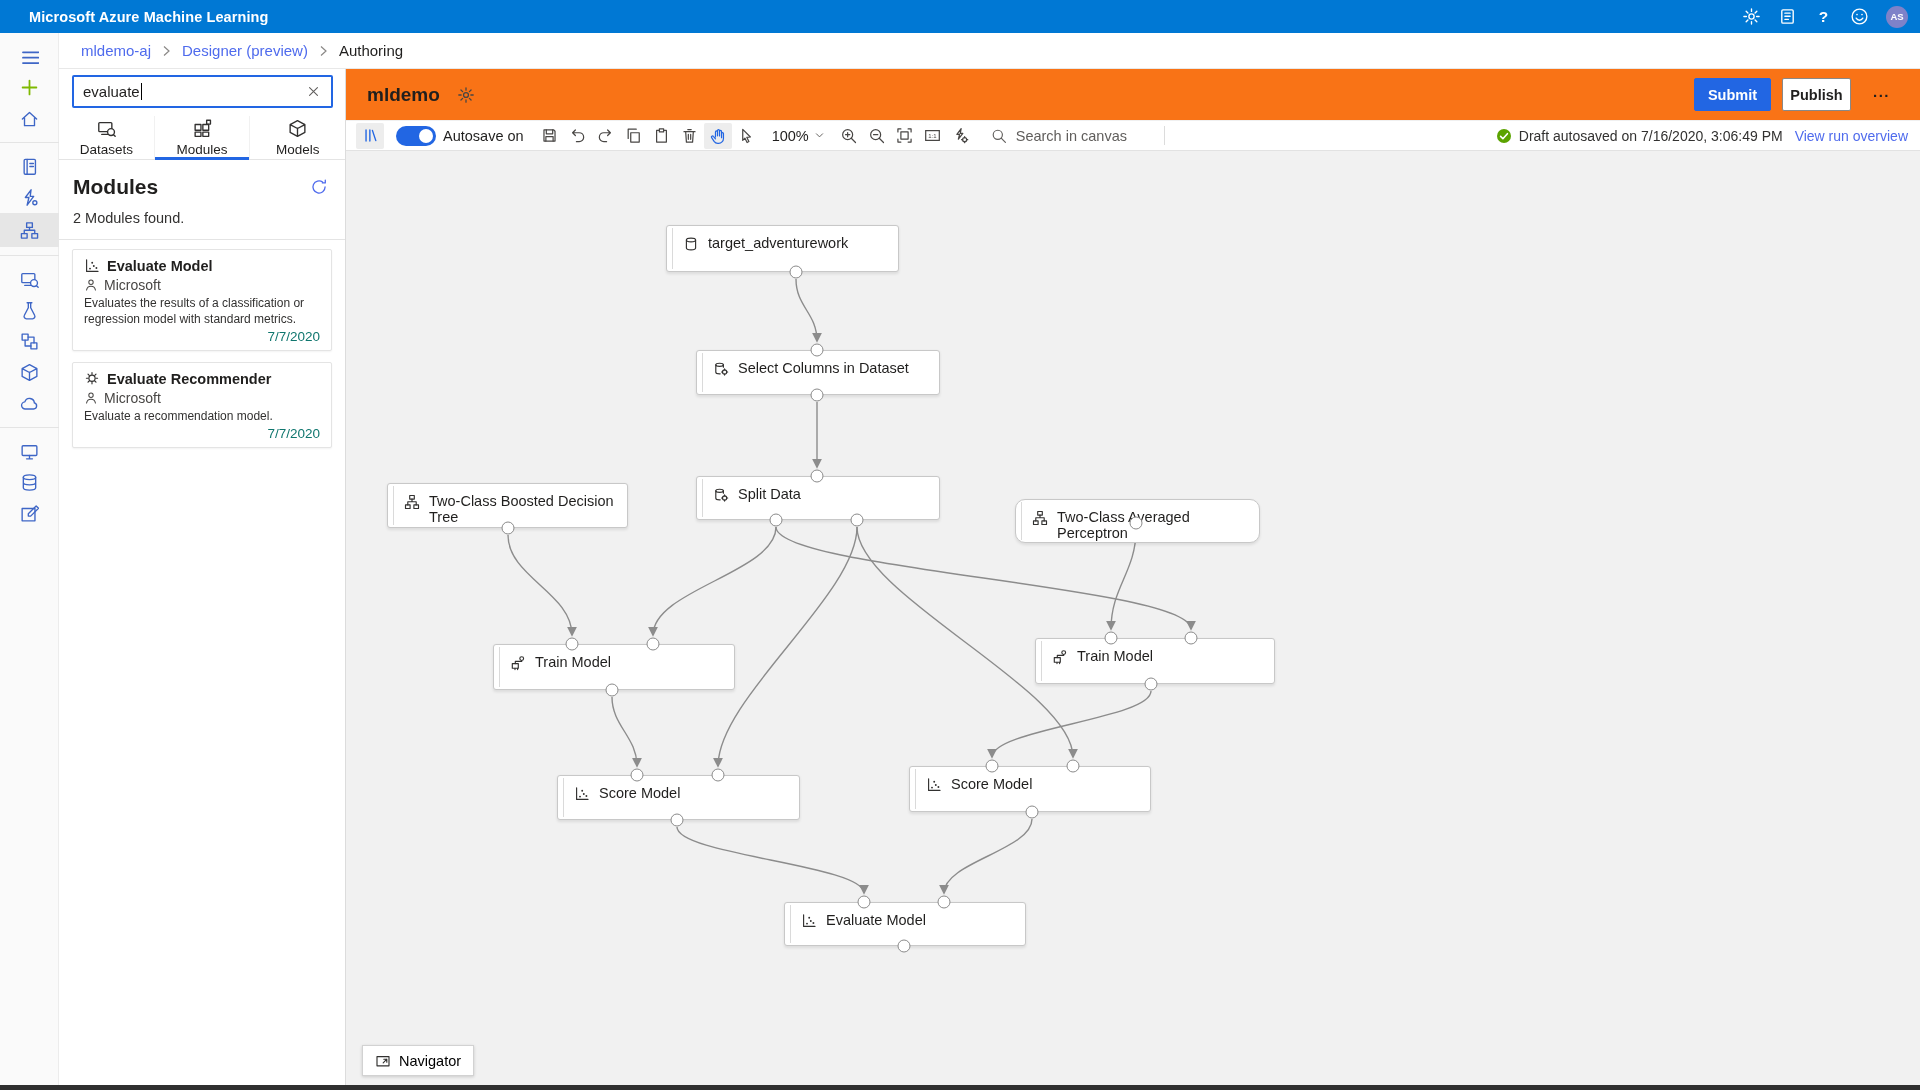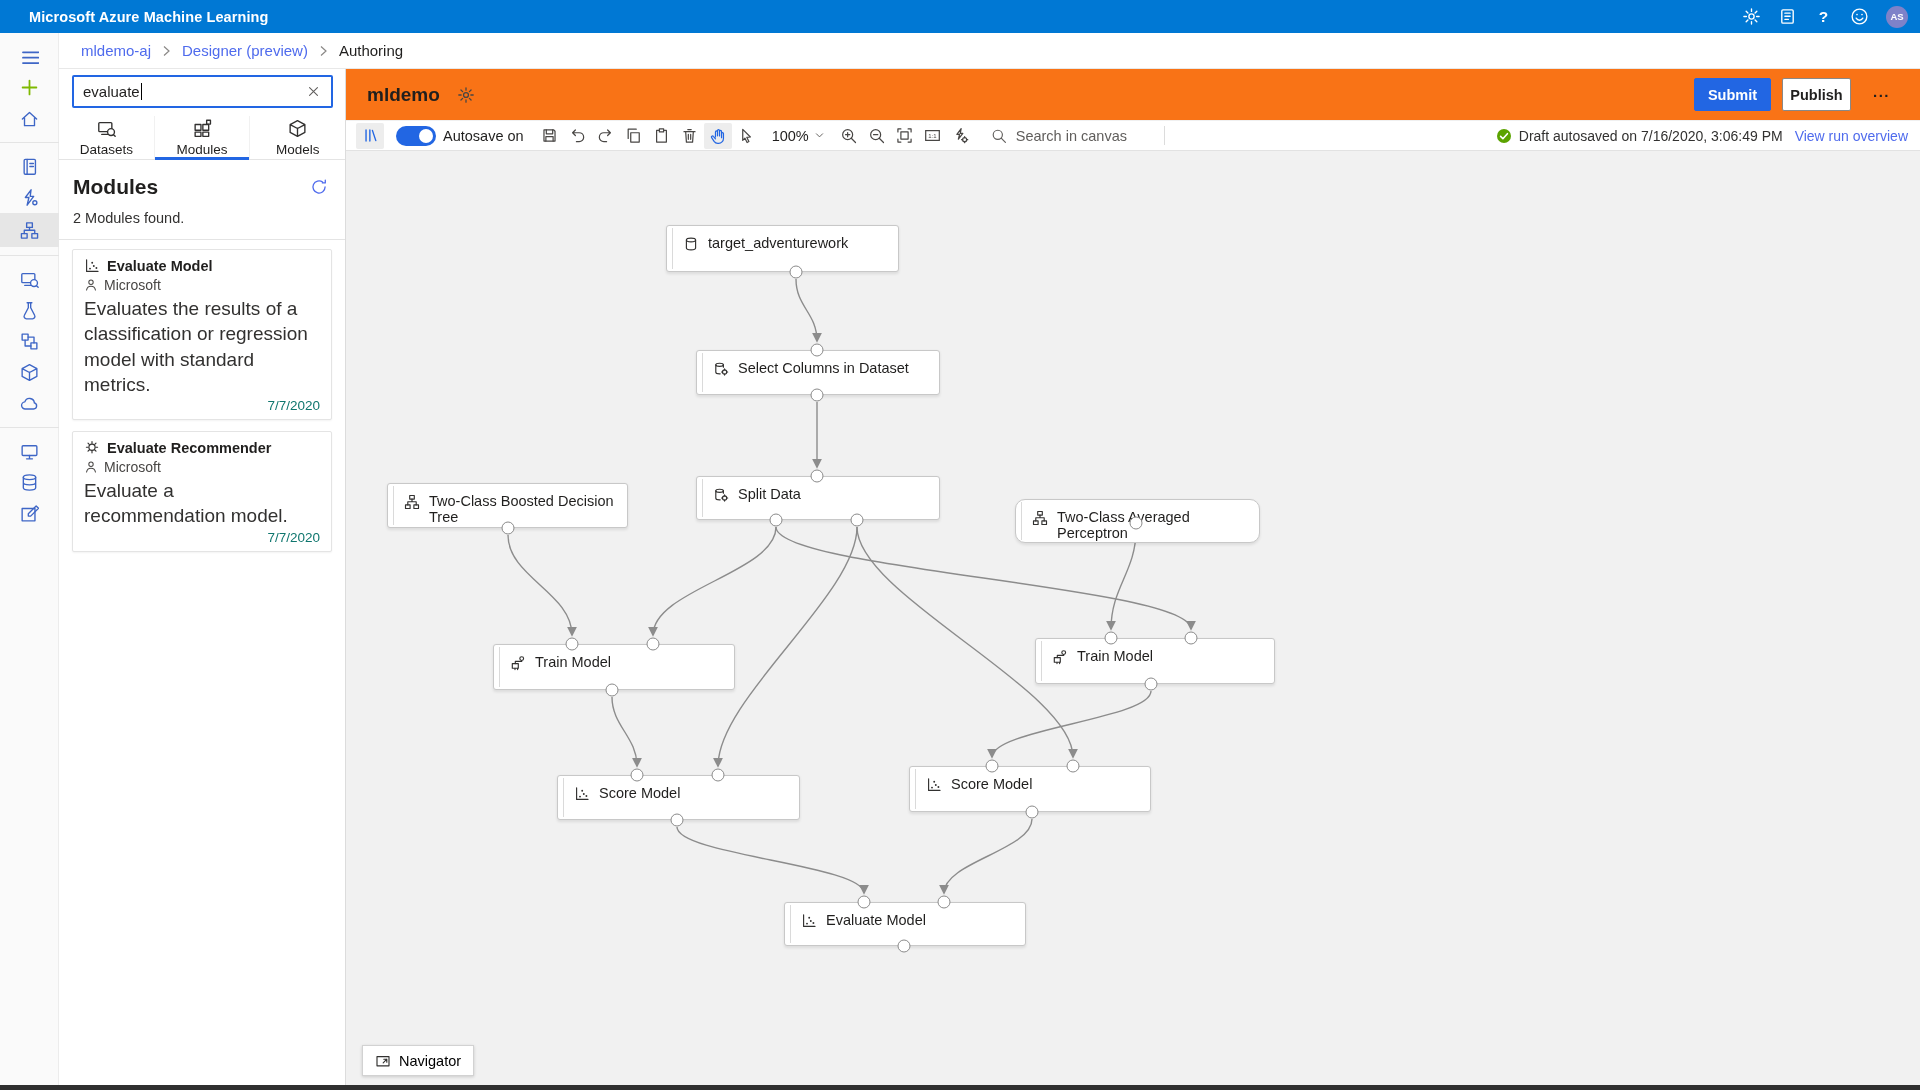--- a/index.html
+++ b/index.html
@@ -57,21 +57,21 @@
   .refresh-btn { width:20px; height:20px; color:#4f6bed; background:none; border:none; cursor:pointer; }
   .refresh-btn svg { width:18px; height:18px; }
   .result-count { font-size:14.5px; color:#323130; padding:11px 14px 13px; border-bottom:1px solid #e4e4e4; }
   .module-list { padding:9px 13px; display:flex; flex-direction:column; gap:11px; }
   .module-card { border:1px solid #e4e4e4; border-radius:2px; background:#fff; padding:8px 11px 6px;
     box-shadow:0 1px 2px rgba(0,0,0,.05); cursor:grab; }
   .mc-title { display:flex; align-items:center; gap:7px; font-size:14.5px; font-weight:bold; }
   .mc-title svg { width:16px; height:16px; color:#323130; flex:none; }
   .mc-author { display:flex; align-items:center; gap:6px; font-size:14px; color:#484644; margin-top:3px; }
   .mc-author svg { width:14px; height:14px; }
-  .mc-desc { font-size:19px; color:#323130; margin-top:3px; line-height:1.33; }
+  .mc-desc { font-size:12px; color:#323130; margin-top:3px; line-height:1.33; }
   .mc-date { font-size:13.5px; color:#0f766e; text-align:right; margin-top:1px; }
 
   
   .main { position:absolute; left:346px; top:69px; right:0; bottom:5px; display:flex; flex-direction:column; }
   .canvas-header { height:51px; background:#f97316; display:flex; align-items:center; padding:0 22px 0 21px; flex:none; }
   .pipeline-name { font-size:19px; font-weight:bold; }
   .ph-gear { margin-left:17px; width:18px; height:18px; color:#484644; background:none; border:none; cursor:pointer; }
   .ph-gear svg { width:18px; height:18px; }
   .header-actions { margin-left:auto; display:flex; align-items:center; }
   .btn-primary { background:#2266e3; color:#fff; border:1px solid #2266e3; height:33px; min-width:77px;

